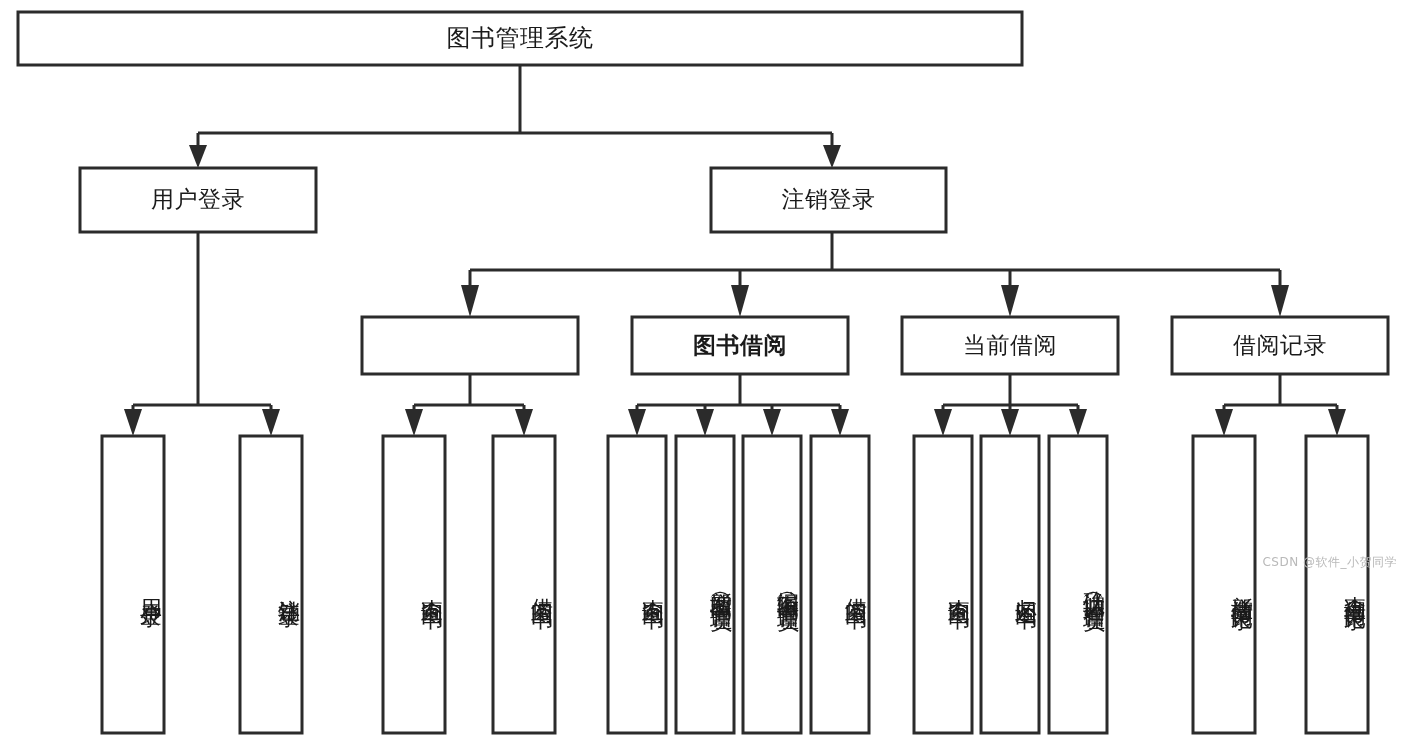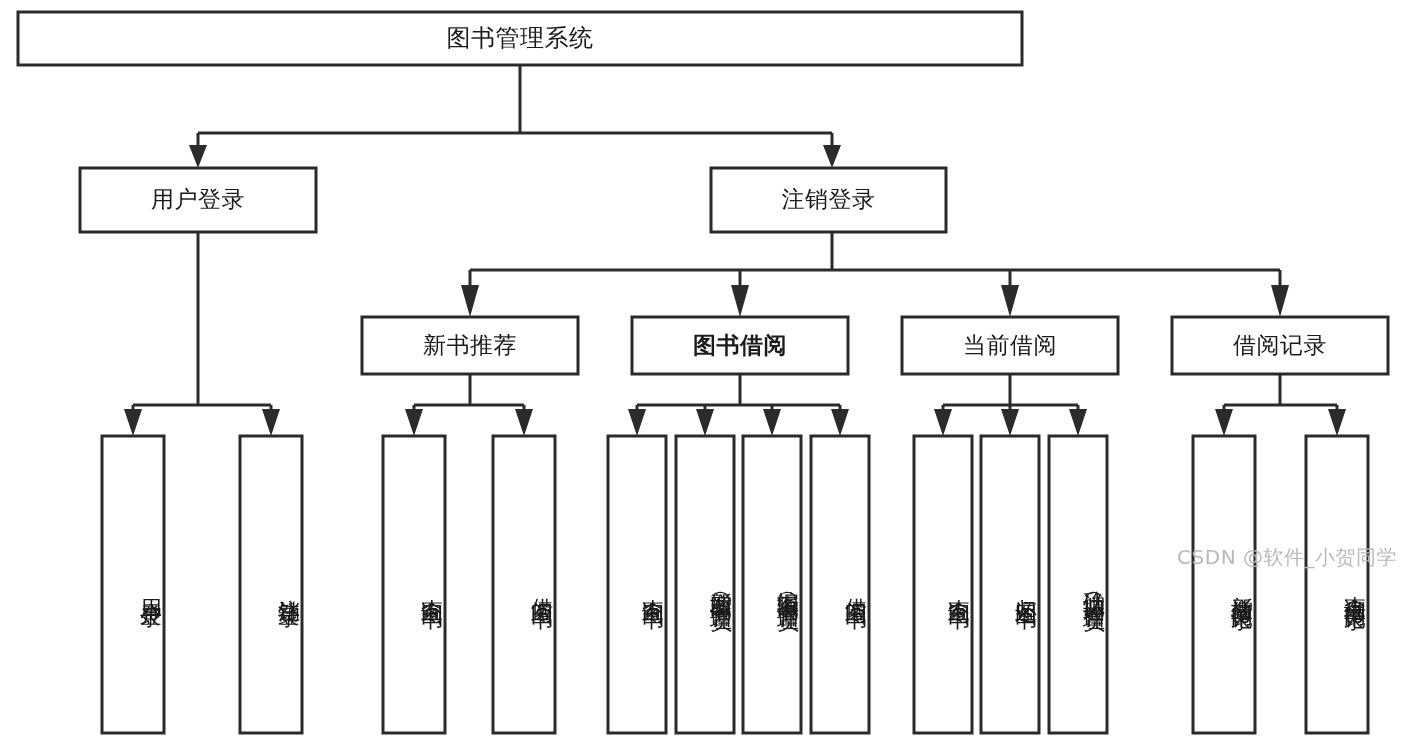--- a/index.html
+++ b/index.html
@@ -69,21 +69,21 @@
     align-items: flex-start;
     justify-content: center;
     padding-top: 4px;
     box-sizing: border-box;
     white-space: nowrap;
   }
   .watermark {
     position: absolute;
     right: 8px;
     bottom: 4px;
-    font-size: 20px;
+    font-size: 12px;
     color: #b9b9b9;
     letter-spacing: 0.5px;
     user-select: none;
     white-space: nowrap;
   }
 </style>
 </head>
 <body>
 
 <div id="diagram-root">
@@ -190,21 +190,20 @@
 
     <rect class="node-rect" x="1193" y="436" width="62" height="297"></rect>
     <rect class="node-rect" x="1306" y="436" width="62" height="297"></rect>
   </svg>
 
   <div class="node-label root-label" style="left:18px; top:12px; width:1004px; height:53px;">图书管理系统</div>
 
   <div class="node-label horiz" style="left:80px; top:168px; width:236px; height:64px;">用户登录</div>
   <div class="node-label horiz" style="left:711px; top:168px; width:235px; height:64px;">注销登录</div>
 
-  <div class="node-label horiz" style="left:362px; top:317px; width:216px; height:57px;">新书推荐</div>
   <div class="node-label horiz" style="left:632px; top:317px; width:216px; height:57px;font-weight:bold;">图书借阅</div>
   <div class="node-label horiz" style="left:1172px; top:317px; width:216px; height:57px;">借阅记录</div>
   <div class="node-label horiz" style="left:902px; top:317px; width:216px; height:57px;">当前借阅</div>
 
   <div class="node-label vert" style="left:102px; top:436px; width:62px; height:297px;">用户登录</div>
   <div class="node-label vert" style="left:240px; top:436px; width:62px; height:297px;">注销登录</div>
 
   <div class="node-label vert" style="left:383px; top:436px; width:62px; height:297px;">查询图书</div>
   <div class="node-label vert" style="left:493px; top:436px; width:62px; height:297px;">借阅图书</div>
 

